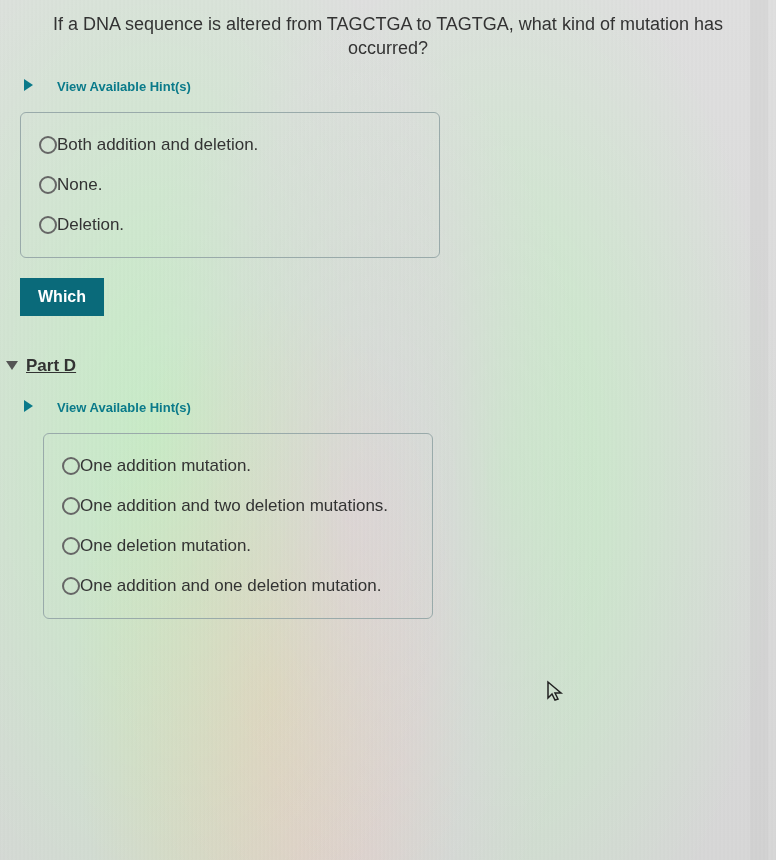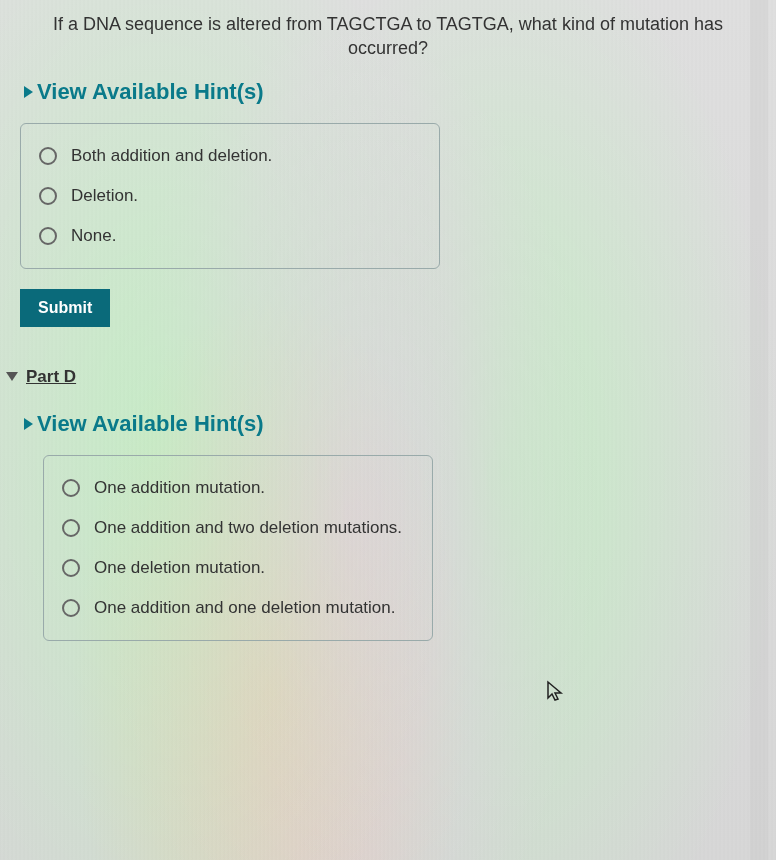--- a/index.html
+++ b/index.html
@@ -40,25 +40,25 @@
     .question-text {
       font-size: 18px;
       color: #333;
       line-height: 1.35;
       margin-bottom: 18px;
       text-align: center;
     }
     .hints-link {
       color: #0a7a8a;
       font-weight: bold;
-      font-size: 22px;
+      font-size: 13px;
       margin-bottom: 18px;
       display: flex;
-      align-items: center;
-      gap: 4px;
+      align-items: flex-start;
+      gap: 24px;
       cursor: pointer;
       margin-left: 4px;
     }
     .triangle-right {
       width: 0;
       height: 0;
       border-top: 6px solid transparent;
       border-bottom: 6px solid transparent;
       border-left: 9px solid #0a7a8a;
       display: inline-block;
@@ -66,21 +66,20 @@
     .options-box {
       border: 1px solid #9aa;
       border-radius: 6px;
       padding: 12px 18px;
       width: 420px;
       margin-bottom: 20px;
     }
     .option-row {
       display: flex;
       align-items: center;
-      gap: 14px;
       padding: 10px 0;
       cursor: pointer;
     }
     .radio-circle {
       width: 18px;
       height: 18px;
       border: 2px solid #666;
       border-radius: 50%;
       flex-shrink: 0;
     }
@@ -154,29 +153,29 @@
     <span>View Available Hint(s)</span>
   </div>
 
   <div class="options-box">
     <div class="option-row">
       <span class="radio-circle"></span>
       <span class="option-label">Both addition and deletion.</span>
     </div>
     <div class="option-row">
       <span class="radio-circle"></span>
+      <span class="option-label">None.</span>
+    </div>
+    <div class="option-row">
+      <span class="radio-circle"></span>
       <span class="option-label">Deletion.</span>
     </div>
-    <div class="option-row">
-      <span class="radio-circle"></span>
-      <span class="option-label">None.</span>
-    </div>
-  </div>
-
-  <button class="submit-btn">Submit</button>
+  </div>
+
+  <button class="submit-btn">Which</button>
 
   <div class="part-header">
     <span class="triangle-down"></span>
     <span>Part D</span>
   </div>
 
 
   <div class="hints-link">
     <span class="triangle-right"></span>
     <span>View Available Hint(s)</span>

